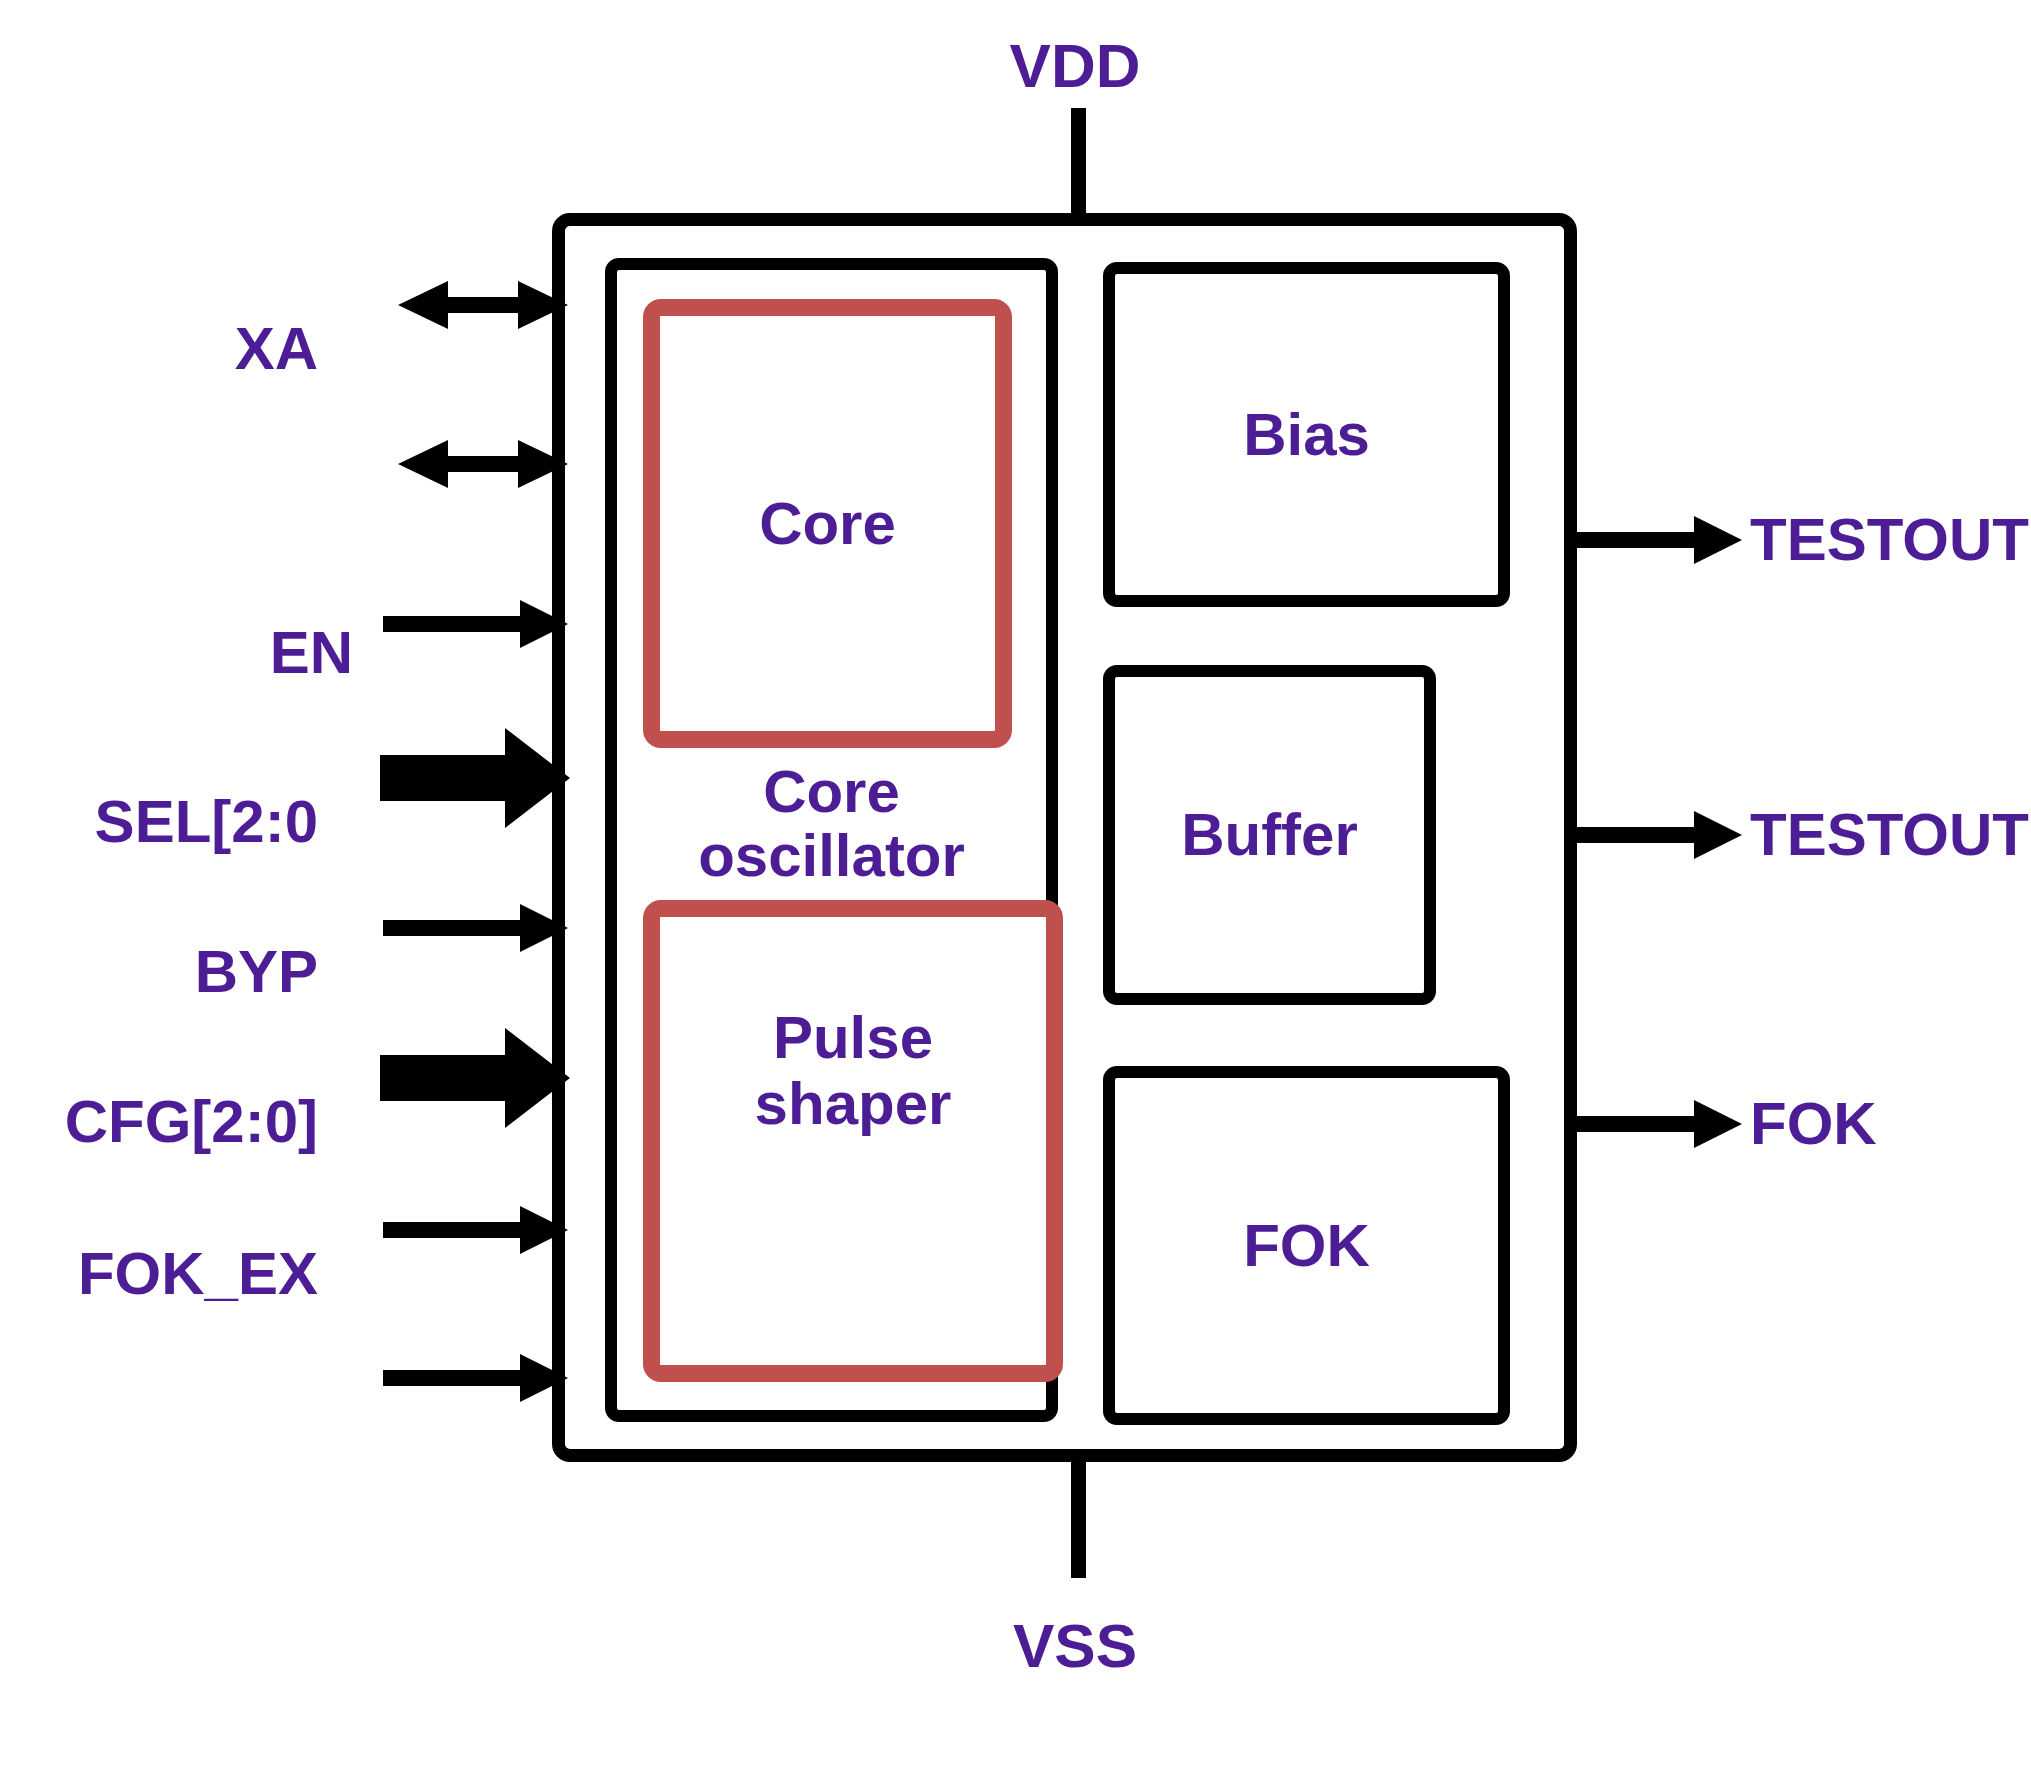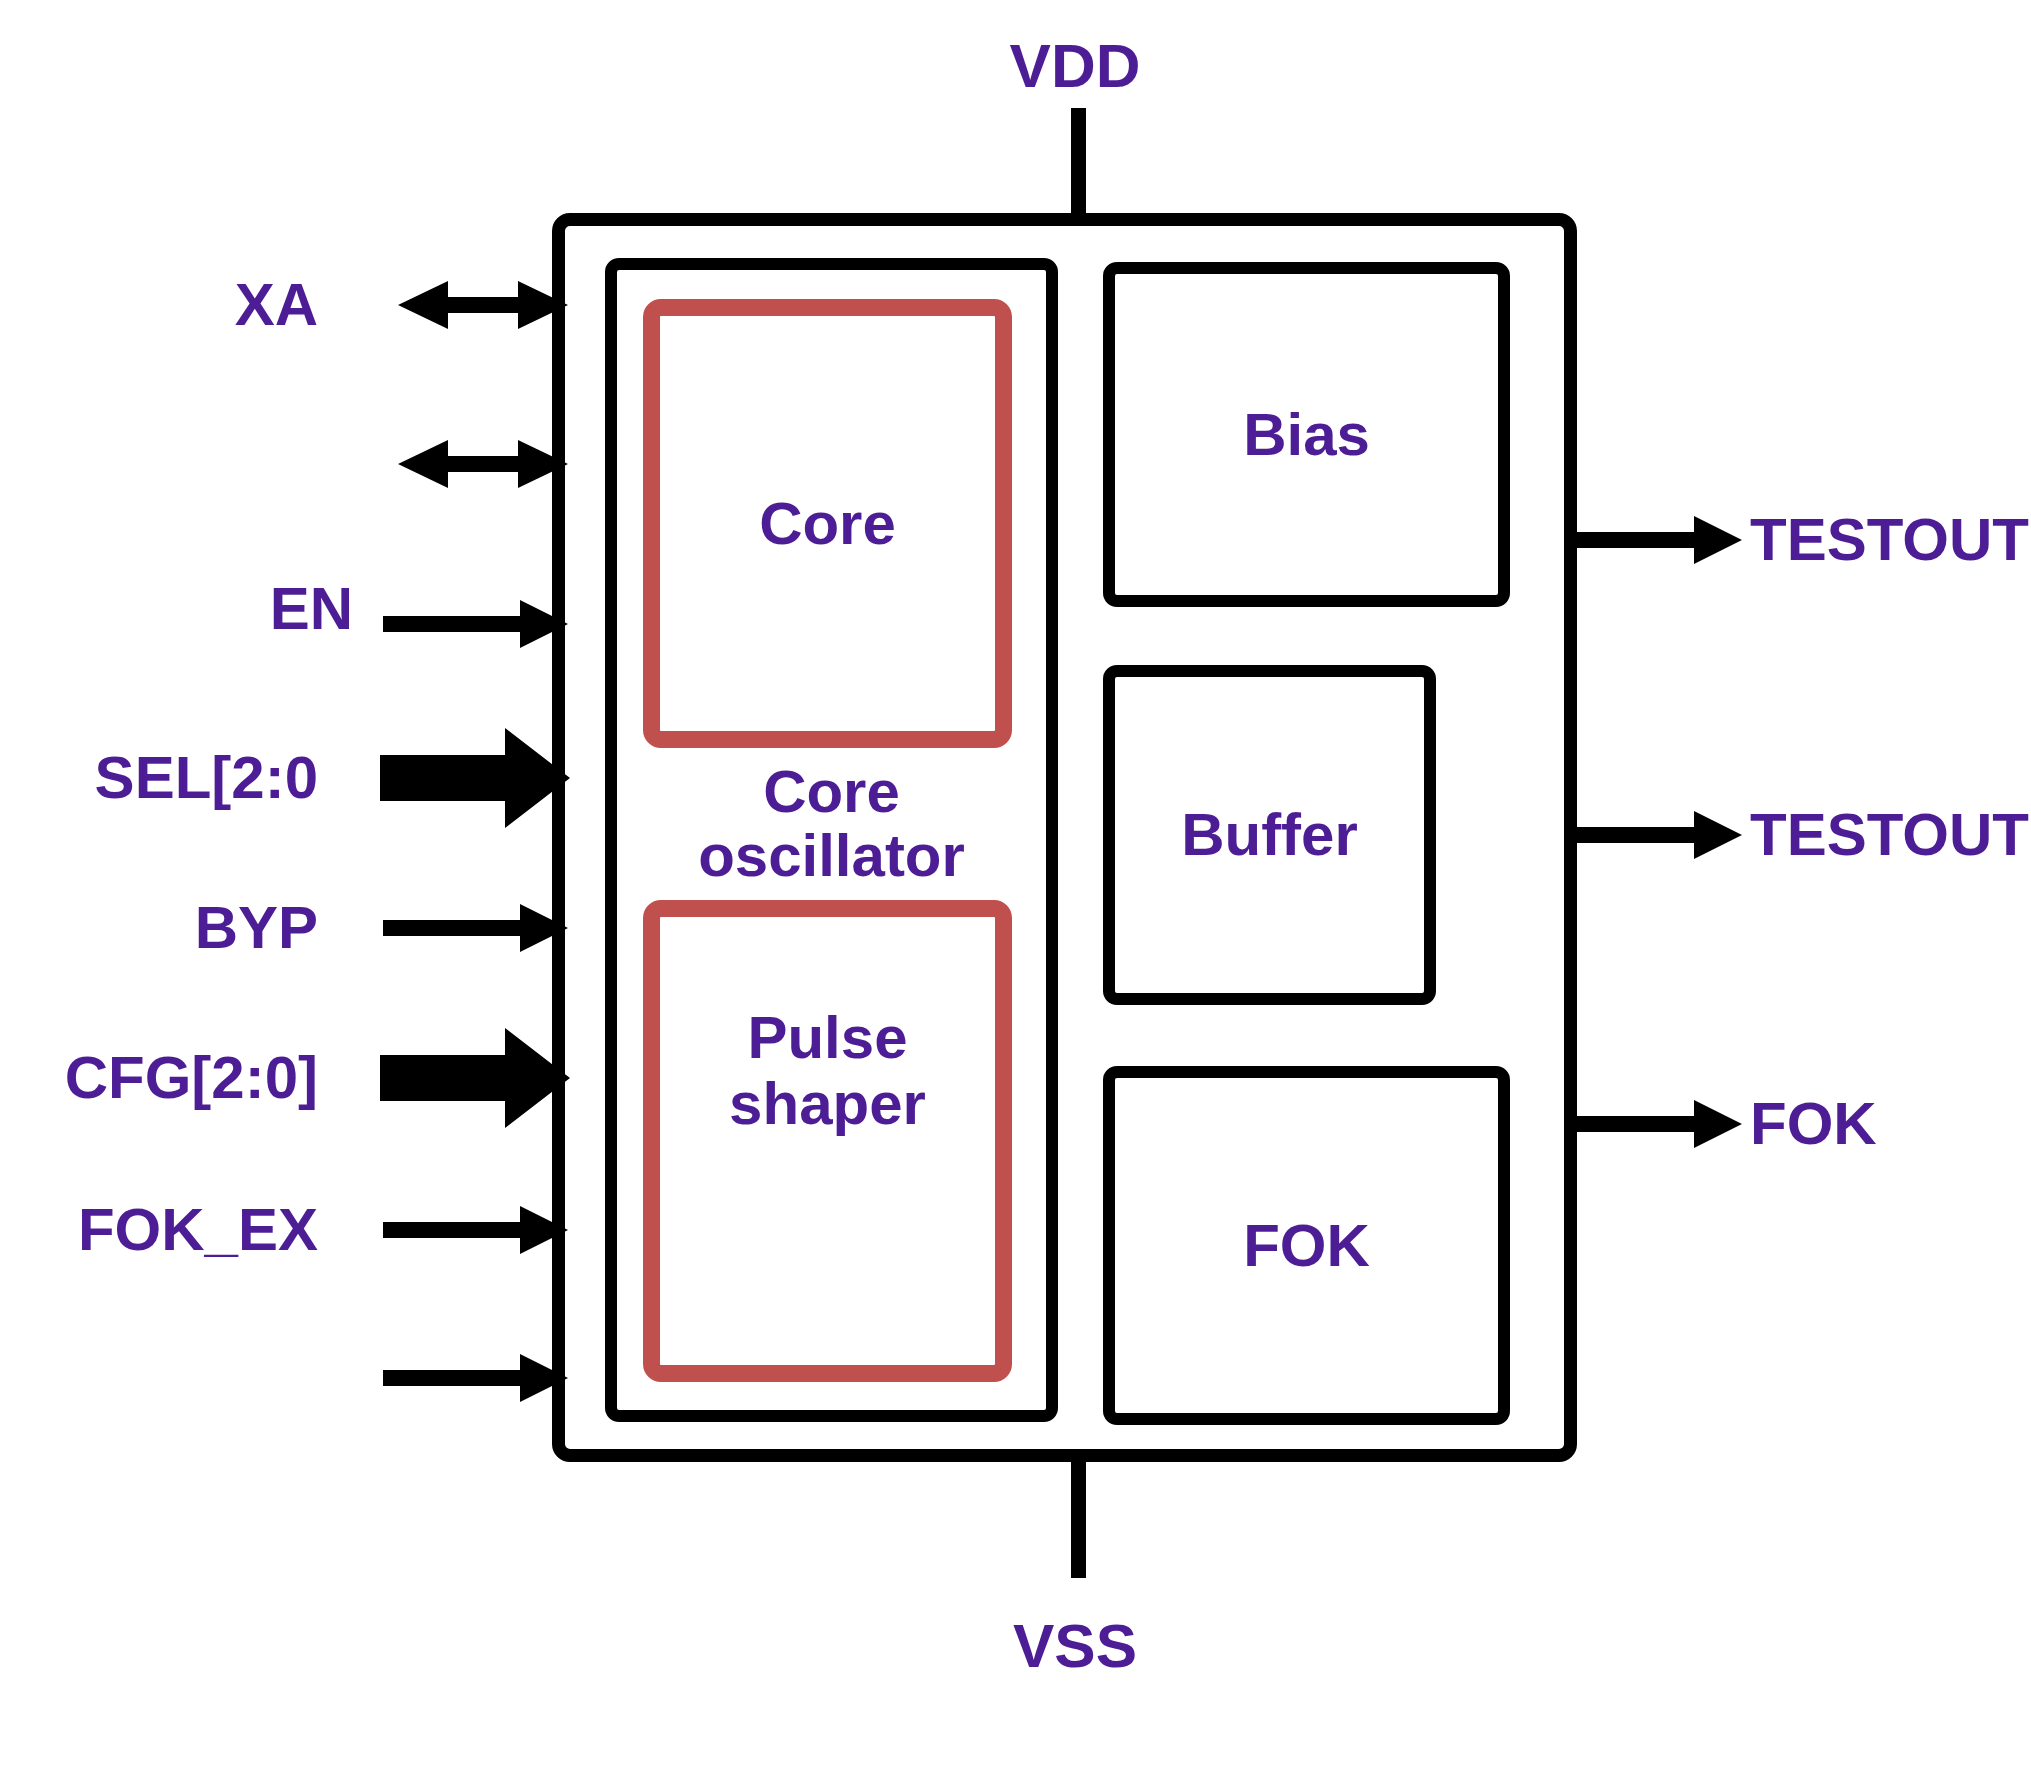--- a/index.html
+++ b/index.html
@@ -17,21 +17,21 @@
   .box.black{border:12px solid #000000;border-radius:14px;}
   .box.red{border:17px solid #c0504d;border-radius:18px;}
   .blabel{
     display:flex;flex-direction:column;align-items:center;justify-content:center;
     font-size:60px;line-height:66px;text-align:left;
   }
   .pulse-pad{padding-bottom:140px;}
   .pin-label{
     position:absolute;font-size:60px;line-height:66px;height:66px;white-space:nowrap;
   }
-  .left-label{left:0;width:318px;text-align:right;}
+  .left-label{left:0;width:318px;text-align:right;margin-top:44px;}
   .right-label{text-align:left;}
   .two-line{
     position:absolute;display:flex;flex-direction:column;align-items:center;justify-content:center;
     font-size:60px;line-height:64px;text-align:center;
   }
   .arrow{position:absolute;display:block;}
   .arrow polygon{fill:#000000;stroke:none;}
   .stub{position:absolute;background:#000000;}
   .power-label{
     position:absolute;width:220px;text-align:center;
@@ -52,21 +52,21 @@
 
   <div class="box red blabel" style="left:643px;top:299px;width:369px;height:449px;">
     <span>Core</span>
   </div>
 
   <div class="two-line" style="left:605px;top:748px;width:453px;height:152px;">
     <span>Core</span>
     <span>oscillator</span>
   </div>
 
-  <div class="box red blabel pulse-pad" style="left:643px;top:900px;width:369px;height:482px;">
+  <div class="box red blabel pulse-pad" style="left:643px;top:900px;width:420px;height:482px;">
     <span>Pulse</span>
     <span>shaper</span>
   </div>
 
   <div class="box black blabel" style="left:1103px;top:262px;width:407px;height:345px;">
     <span>Bias</span>
   </div>
 
   <div class="box black blabel" style="left:1103px;top:665px;width:333px;height:340px;">
     <span>Buffer</span>

